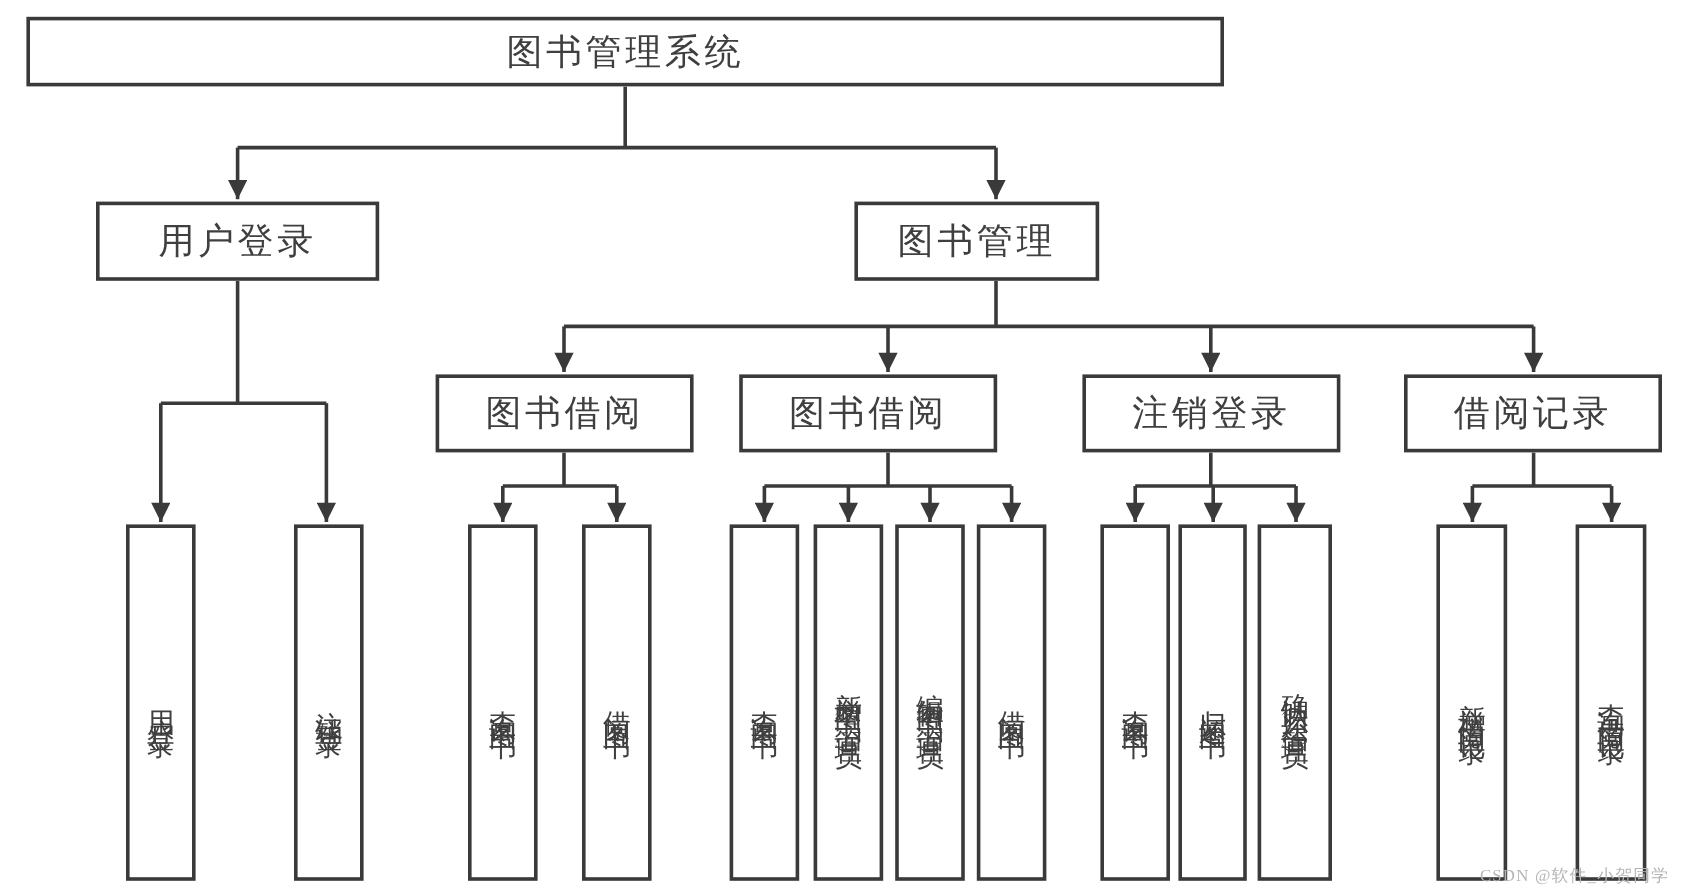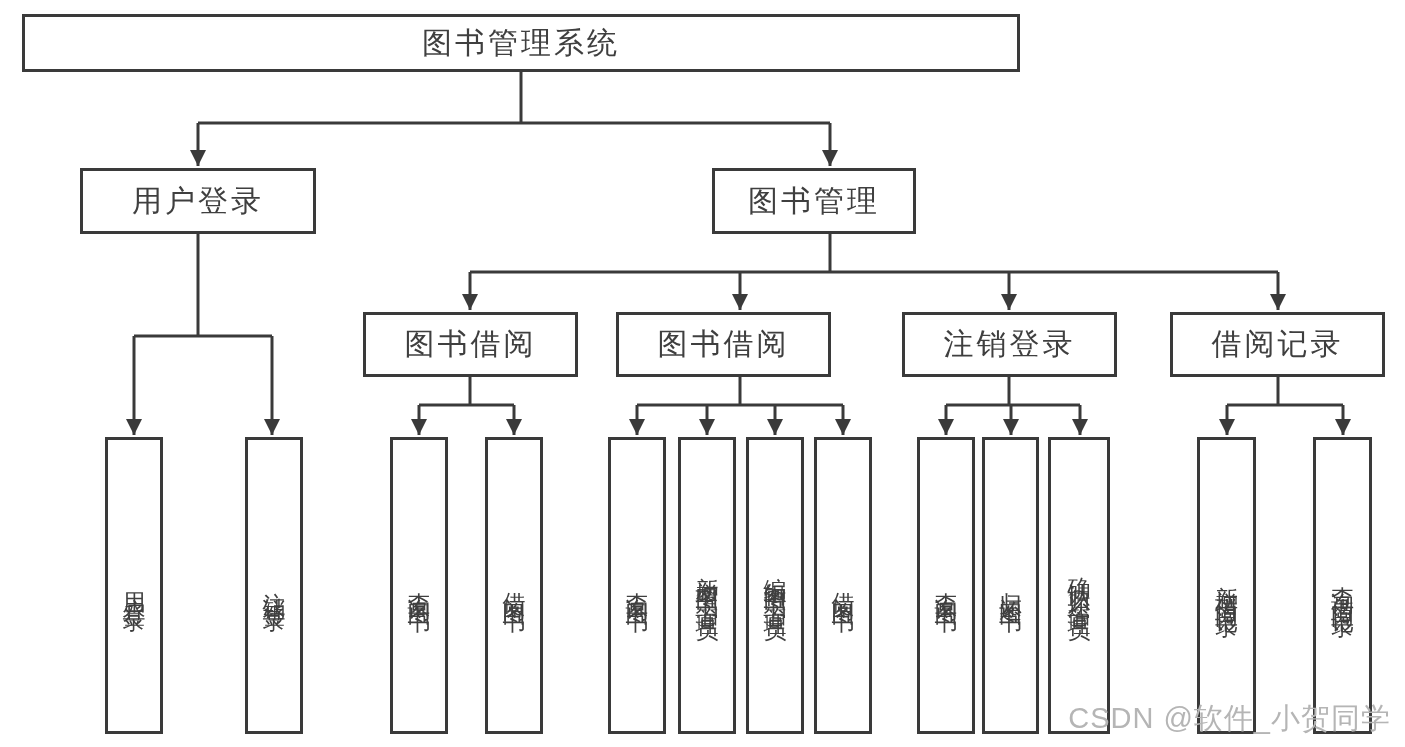--- a/index.html
+++ b/index.html
@@ -43,23 +43,24 @@
     font-size:23px;
     line-height:1;
     letter-spacing:6px;
     white-space:nowrap;
   }
   .watermark{
     position:absolute;
     right:14px;
     bottom:8px;
     color:var(--wm);
-    font-size:29px;
+    font-size:14px;
     letter-spacing:1px;
     white-space:nowrap;
+    font-family:Liberation Serif, serif;
   }
 </style>
 </head>
 <body>
 
 <svg id="connectors" viewBox="0 0 1405 747" xmlns="http://www.w3.org/2000/svg">
   <defs>
     <marker id="arrow" viewBox="0 0 10 10" refX="10" refY="5" markerWidth="25" markerHeight="16" markerUnits="userSpaceOnUse" orient="auto">
       <path d="M0,0 L10,5 L0,10 Z" fill="var(--line)"></path>
     </marker>

